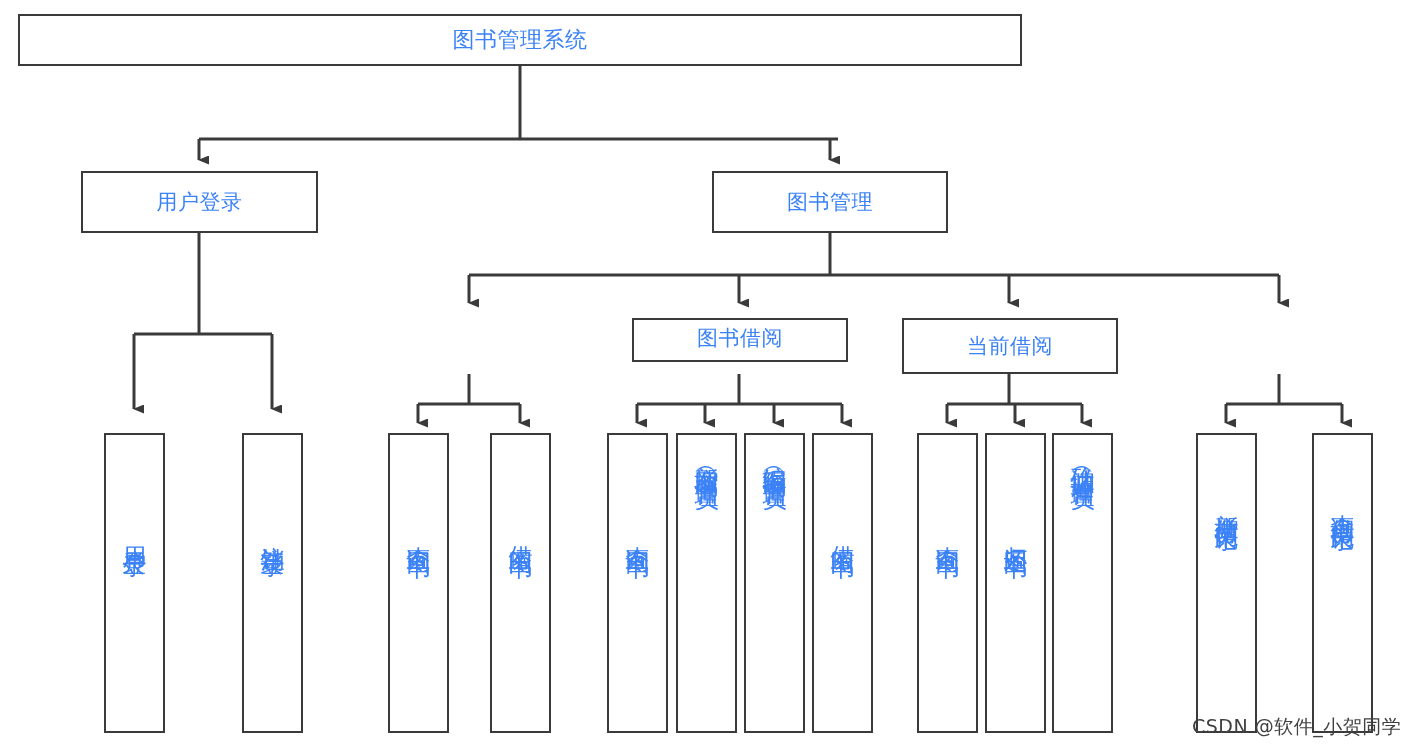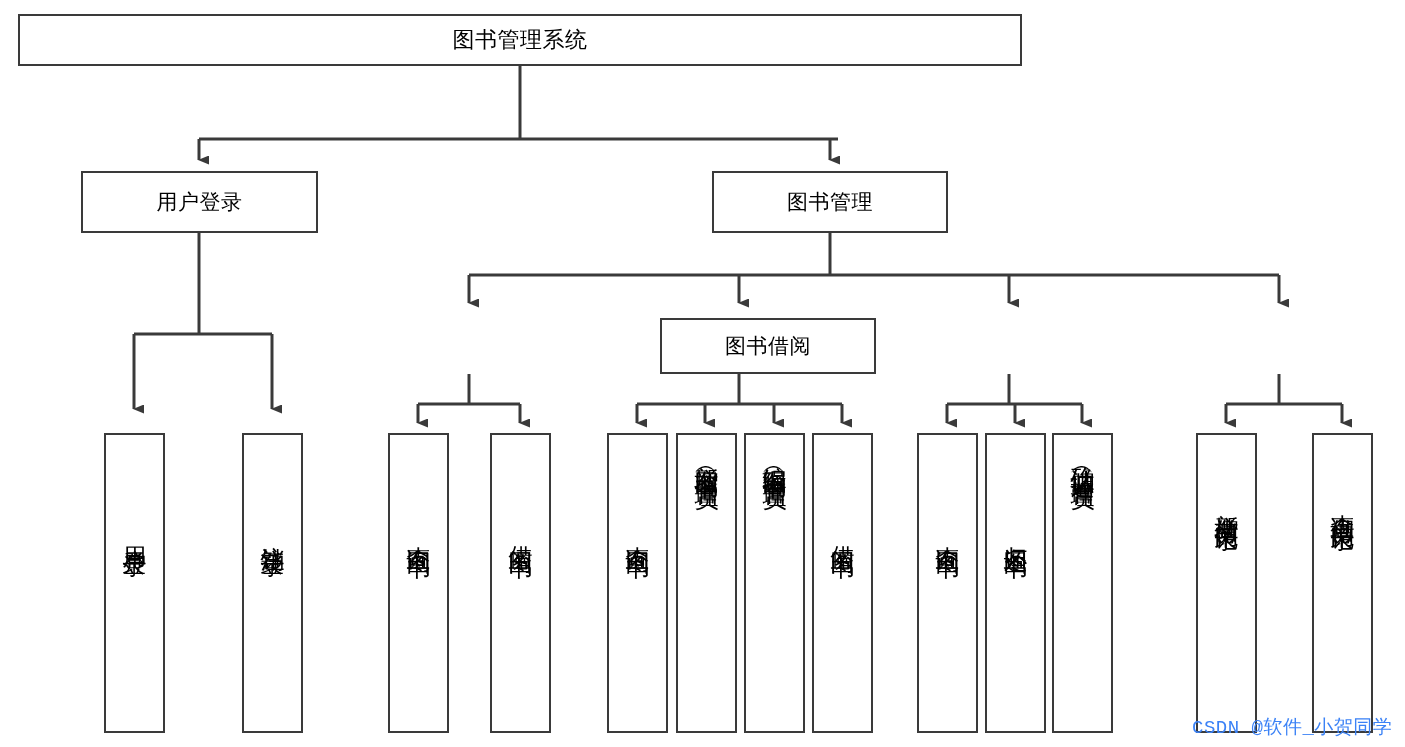--- a/index.html
+++ b/index.html
@@ -32,21 +32,21 @@
     background: #ffffff;
     border: 2px solid #3a3a3a;
     display: flex;
     align-items: center;
     justify-content: center;
     color: #3d3d3d;
   }
   .node-label {
     display: block;
     text-align: right;
-    color: #000000;
+    color: #3b82f6;
     line-height: 1.08;
   }
   
   .node.horiz .node-label {
     font-size: 21px;
     letter-spacing: 0.5px;
     white-space: nowrap;
   }
   .node.root .node-label {
     font-size: 22px;
@@ -73,24 +73,23 @@
     margin-top: 54px;
   }
   .node.vert.tall .node-label {
     margin-top: 6px;
   }
   #watermark {
     position: absolute;
     left: 1192px;
     top: 714px;
     font-size: 19px;
-    color: #3b82f6;
+    color: #404040;
     white-space: nowrap;
     letter-spacing: 0.5px;
-    font-family: Liberation Mono, monospace;
   }
 </style>
 </head>
 <body>
 
 <div id="diagram-root">
 
   <svg id="edge-layer" viewBox="0 0 1405 747" width="1405" height="747" xmlns="http://www.w3.org/2000/svg">
     <defs>
       <marker id="arrowhead" markerWidth="9" markerHeight="11" refX="4.5" refY="10" orient="auto" markerUnits="userSpaceOnUse">
@@ -145,22 +144,25 @@
     <span class="node-label">图书管理系统</span>
   </div>
 
   <div class="node horiz" style="left:81px; top:171px; width:237px; height:62px;">
     <span class="node-label">用户登录</span>
   </div>
   <div class="node horiz" style="left:712px; top:171px; width:236px; height:62px;">
     <span class="node-label">图书管理</span>
   </div>
 
-  <div class="node horiz" style="left:660px; top:318px; width:216px; height:56px;">
+  <div class="node horiz" style="left:632px; top:318px; width:216px; height:44px;font-family:Liberation Mono, monospace;">
     <span class="node-label">图书借阅</span>
+  </div>
+  <div class="node horiz" style="left:902px; top:318px; width:216px; height:56px;">
+    <span class="node-label">当前借阅</span>
   </div>
 
   <div class="node vert mid" style="left:104px; top:433px; width:61px; height:300px;">
     <span class="node-label">用户登录</span>
   </div>
   <div class="node vert mid" style="left:242px; top:433px; width:61px; height:300px;">
     <span class="node-label">注销登录</span>
   </div>
 
   <div class="node vert mid" style="left:388px; top:433px; width:61px; height:300px;">

